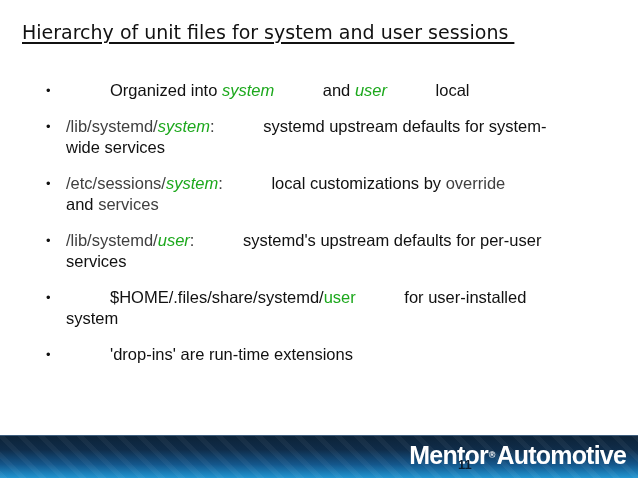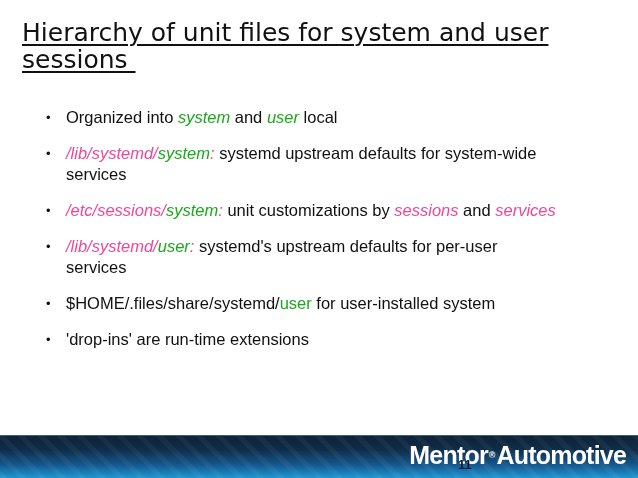--- a/index.html
+++ b/index.html
@@ -10,21 +10,21 @@
     position: relative;
     font-family: "Liberation Sans", sans-serif;
     color: #111111;
   }
   .slide { position: absolute; inset: 0; }
 
   .title {
     margin: 19px 0 0 22px;
     max-width: 560px;
     font-family: "DejaVu Sans", "Liberation Sans", sans-serif;
-    font-size: 25px;
+    font-size: 19px;
     line-height: 27px;
     font-weight: 500;
     color: #111111;
     text-decoration: underline;
     text-decoration-thickness: 1.5px;
     text-underline-offset: 3px;
   }
 
   .bullets {
     list-style: none;
@@ -40,22 +40,22 @@
     line-height: 21px;
   }
   .bullets .dot {
     flex: 0 0 20px;
     width: 20px;
     font-size: 13px;
     line-height: 21px;
   }
   .bullets .txt { flex: 1; }
 
-  .seg-normal { font-style: normal; color: #111111; }
-  .seg-italic { font-style: italic; color: #ec4899; }
+  .seg-normal { font-style: normal; color: #111111; margin-left: 44px; }
+  .seg-italic { color: #404040; }
   .seg-green  { font-style: normal; color: var(--accent-green); }
   .seg-green-italic { font-style: italic; color: var(--accent-green); text-align: center; }
 
   .footer {
     position: absolute;
     left: 0; right: 0; bottom: 0;
     height: 42px;
     border-top: 1px solid #3d5d7d;
     background-image:
       repeating-linear-gradient(45deg,
@@ -106,21 +106,21 @@
       <li>
         <span class="dot">•</span>
         <span class="txt"><span class="seg-normal">Organized into </span><span class="seg-green-italic">system</span><span class="seg-normal"> and </span><span class="seg-green-italic">user</span><span class="seg-normal"> local</span></span>
       </li>
       <li>
         <span class="dot">•</span>
         <span class="txt"><span class="seg-italic">/lib/systemd/</span><span class="seg-green-italic">system</span><span class="seg-italic">:</span><span class="seg-normal"> systemd upstream defaults for system-wide services</span></span>
       </li>
       <li>
         <span class="dot">•</span>
-        <span class="txt"><span class="seg-italic">/etc/sessions/</span><span class="seg-green-italic">system</span><span class="seg-italic">:</span><span class="seg-normal"> unit customizations by </span><span class="seg-italic">sessions</span><span class="seg-normal"> and </span><span class="seg-italic">services</span></span>
+        <span class="txt"><span class="seg-italic">/etc/sessions/</span><span class="seg-green-italic">system</span><span class="seg-italic">:</span><span class="seg-normal"> local customizations by </span><span class="seg-italic">override</span><span class="seg-normal"> and </span><span class="seg-italic">services</span></span>
       </li>
       <li>
         <span class="dot">•</span>
         <span class="txt"><span class="seg-italic">/lib/systemd/</span><span class="seg-green-italic">user</span><span class="seg-italic">:</span><span class="seg-normal"> systemd's upstream defaults for per-user services</span></span>
       </li>
       <li>
         <span class="dot">•</span>
         <span class="txt"><span class="seg-normal">$HOME/.files/share/systemd/</span><span class="seg-green">user</span><span class="seg-normal"> for user-installed system</span></span>
       </li>
       <li>

